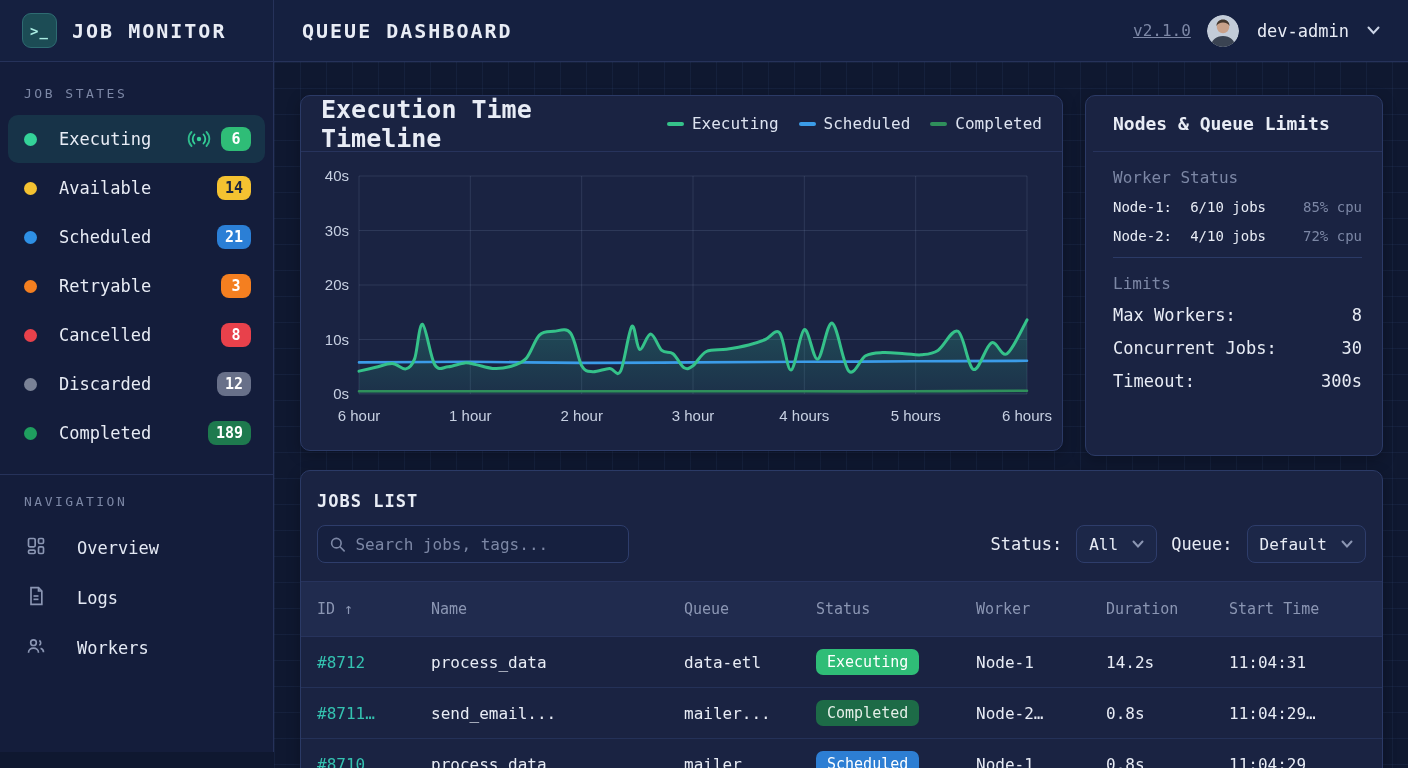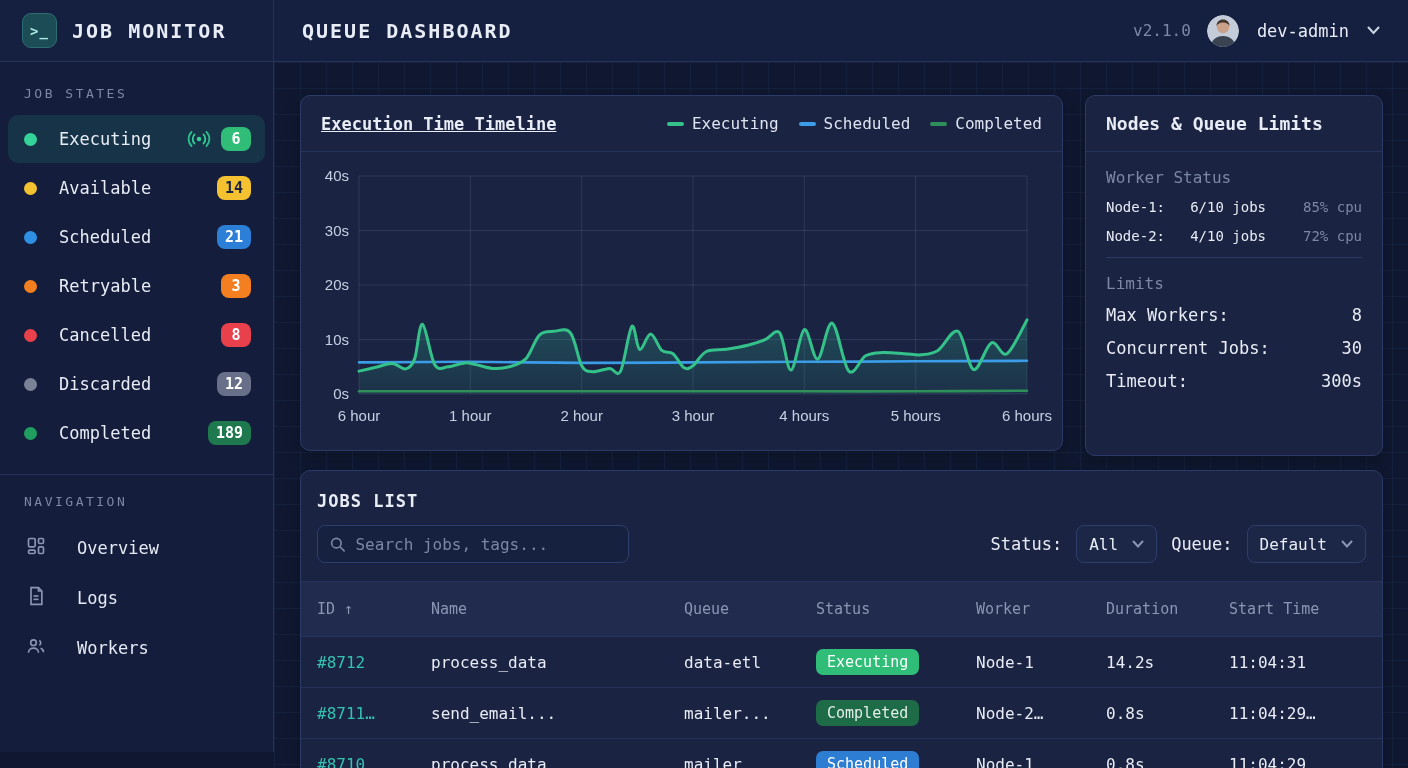--- a/index.html
+++ b/index.html
@@ -13,21 +13,21 @@
     background:#152040; border-bottom:1px solid #26325a; display:flex; z-index:5; }
   .brand { width:274px; border-right:1px solid #26325a; display:flex; align-items:center;
     gap:15px; padding-left:22px; flex:none; }
   .logo-box { width:35px; height:35px; border-radius:9px; background:#1c4c55;
     border:1px solid #2e6b72; color:#a9ece2; display:flex; align-items:center;
     justify-content:center; font-size:14px; font-weight:bold; letter-spacing:1px; }
   .brand-title { font-size:20px; font-weight:bold; letter-spacing:2px; }
   .page-head { flex:1; display:flex; align-items:center; padding:0 28px; }
   .page-title { font-size:20px; font-weight:600; letter-spacing:2px; }
   .head-right { margin-left:auto; display:flex; align-items:center; gap:16px; }
-  .version { color:#7c87a5; font-size:16px; }
+  .version { color:#7c87a5; font-size:16px;text-decoration:underline; }
   .user-menu { display:flex; align-items:center; gap:18px; cursor:pointer; }
   .avatar { width:32px; height:32px; border-radius:50%; overflow:hidden; flex:none; }
   .user-name { font-size:17px; }
   
   .sidebar { position:absolute; top:62px; left:0; bottom:16px; width:274px;
     background:#141d3b; border-right:1px solid #26325a; padding-top:24px; }
   .section-label { color:#7c87a5; font-size:13px; letter-spacing:2.5px; padding-left:24px;
     margin-bottom:14px; }
   .state-list { display:flex; flex-direction:column; gap:1px; }
   .state-item { display:flex; align-items:center; height:48px; margin:0 8px;
@@ -48,30 +48,30 @@
     background-image:
       linear-gradient(rgba(80,104,168,0.10) 1px, transparent 1px),
       linear-gradient(90deg, rgba(80,104,168,0.10) 1px, transparent 1px);
     background-size:26px 26px; }
   .panel { position:absolute; background:#1a2342; border:1px solid #2b3a66;
     border-radius:10px; box-shadow:0 4px 14px rgba(0,0,0,0.25); }
   
   .chart-panel { left:26px; top:33px; width:763px; height:356px; }
   .chart-head { display:flex; align-items:center; justify-content:space-between;
     padding:0 20px; height:56px; border-bottom:1px solid #27335c; }
-  .chart-title { font-size:17px; font-weight:600;text-decoration:underline; }
+  .chart-title { font-size:25px; font-weight:600; }
   .legend { display:flex; gap:20px; }
   .legend-item { display:flex; align-items:center; gap:8px; font-size:16px;
     color:#dde3f0; cursor:pointer; }
   .legend-dash { width:17px; height:4px; border-radius:2px; }
   .chart-body { padding:6px 8px 0 8px; }
   .chart-body text { font-family:"Liberation Sans","DejaVu Sans",sans-serif;
     font-size:15px; fill:#c7d0e2; }
   
-  .side-panel { left:811px; top:33px; width:298px; height:361px; }
+  .side-panel { left:811px; top:33px; width:298px; height:361px;padding-left:7px; }
   .side-panel-head { padding:0 20px; height:56px; display:flex; align-items:center;
     border-bottom:1px solid #27335c; font-size:18px; font-weight:600; }
   .side-panel-body { padding:16px 20px 0; }
   .muted-label { color:#7c87a5; font-size:16px; margin-bottom:12px; }
   .node-row { display:flex; align-items:flex-end; font-size:14px; margin-bottom:13px; }
   .node-jobs { margin-left:auto; }
   .node-cpu { color:#7c87a5; width:96px; text-align:right; flex:none; }
   .panel-divider { border-top:1px solid #2b3a66; margin:6px 0 16px; }
   .limit-row { display:flex; font-size:17px; margin-bottom:13px; }
   .limit-value { margin-left:auto; }

